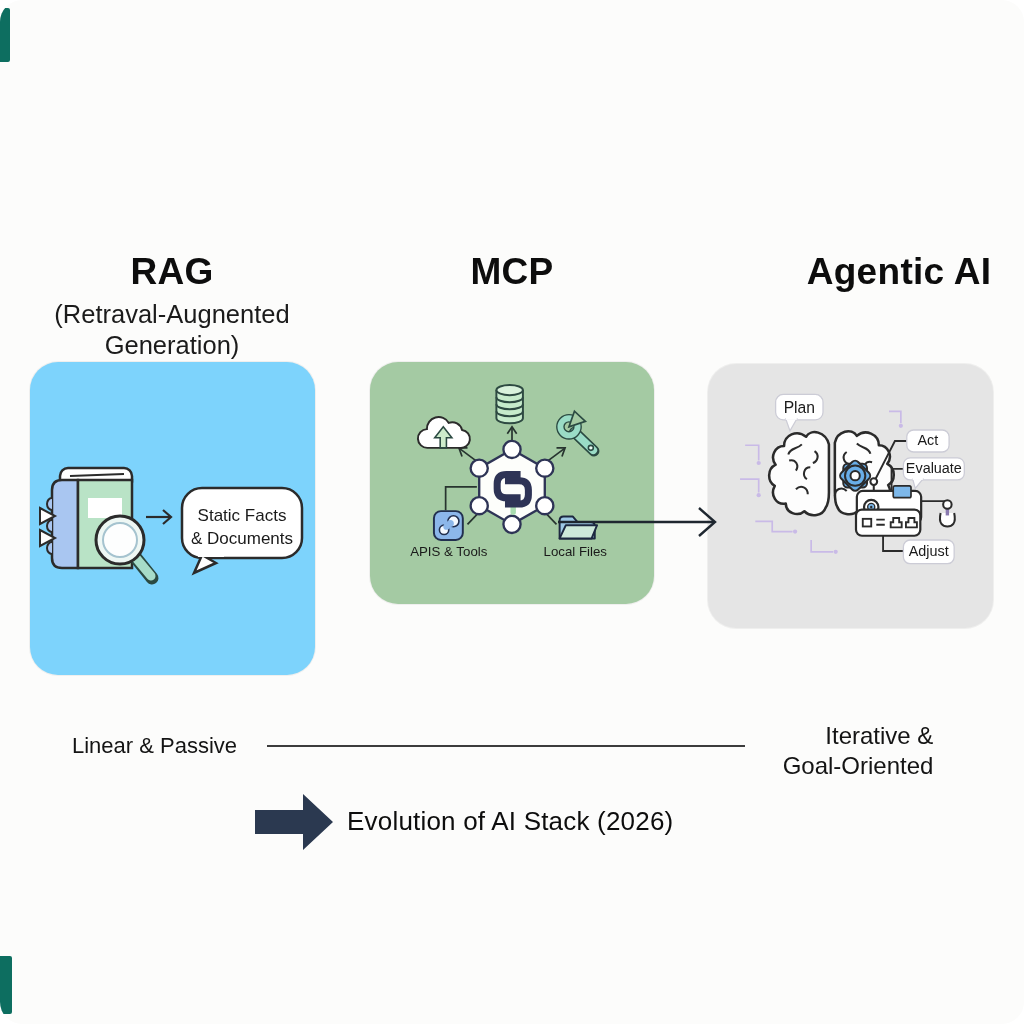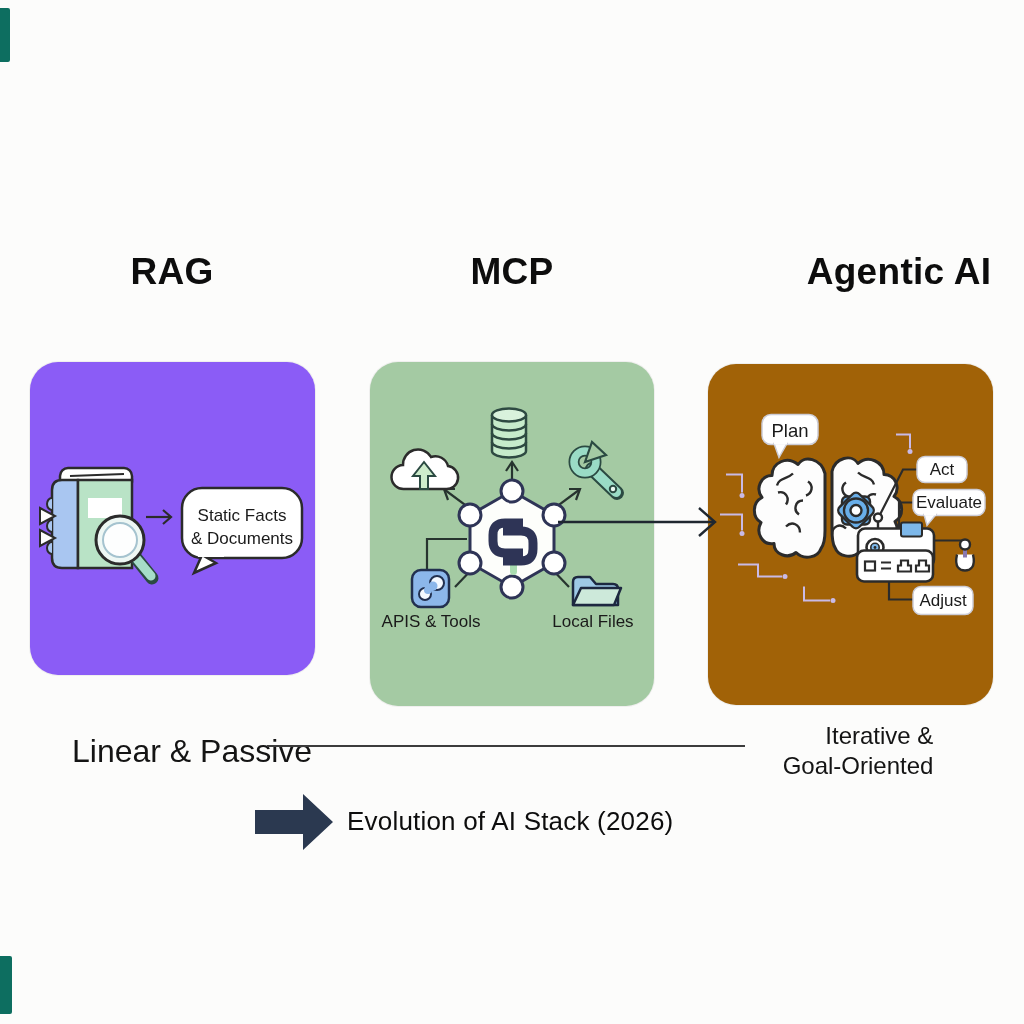--- a/index.html
+++ b/index.html
@@ -1,66 +1,70 @@
 <!DOCTYPE html>
 <html><head>
 <meta charset="utf-8">
 <style>
   html,body{margin:0;padding:0;background:#ffffff;}
   .canvas{
     position:relative;width:1024px;height:1024px;background:#fcfcfb;
-    font-family:"Liberation Sans",sans-serif;overflow:hidden;color:#111;
+    font-family:"Liberation Sans",sans-serif;overflow:hidden;color:#111;border-radius:22px;
   }
   
   .edge-mark{position:absolute;left:0;background:#0d6e60;border-radius:0 2px 2px 0;}
   .edge-mark.top{top:8px;width:10px;height:54px;}
   .edge-mark.bottom{top:956px;width:12px;height:58px;}
 
   
   .col-header{position:absolute;top:253px;transform:translateX(-50%);text-align:center;white-space:nowrap;}
   .col-header.rag{left:172px;}
   .col-header.mcp{left:512px;}
   .col-header.agentic{left:851px;margin-left:48px;}
   .col-title{font-size:37px;font-weight:bold;line-height:38px;color:#0d0d0d;letter-spacing:.3px;}
   .col-sub{margin-top:8px;font-size:25.5px;line-height:31px;color:#1b1b1b;}
 
   
   .box{position:absolute;border-radius:28px;box-shadow:0 0 0 1px rgba(0,0,0,.05);}
-  .box.rag{left:30px;top:362px;width:285px;height:313px;background:#8b5cf6;}
-  .box.mcp{left:370px;top:362px;width:284px;height:344px;background:#a4caa3;}
-  .box.agentic{left:708px;top:364px;width:285px;height:341px;background:#a16207;}
+  .box.rag{left:30px;top:362px;width:285px;height:313px;background:#7dd3fc;}
+  .box.mcp{left:370px;top:362px;width:284px;height:242px;background:#a4caa3;}
+  .box.agentic{left:708px;top:364px;width:285px;height:264px;background:#e5e5e5;}
   .box svg{position:absolute;left:0;top:0;width:100%;height:100%;}
 
   .overlay-svg{position:absolute;}
 
   
   text{font-family:"Liberation Sans",sans-serif;fill:#1a1a1a;}
   .bubble-text{font-size:17px;}
   .mcp-label{font-size:17px;}
   .tag-text{font-size:17px;}
   .tag-text.plan{font-size:18.5px;}
 
   
-  .footer-left{position:absolute;left:72px;top:733px;font-size:32px;color:#141414;}
+  .footer-left{position:absolute;left:72px;top:733px;font-size:22px;color:#141414;}
   .footer-line{position:absolute;left:267px;top:745px;width:478px;height:2px;background:#3c3c3c;}
   .footer-right{position:absolute;left:858px;top:721px;transform:translateX(-50%);
     text-align:right;font-size:24px;line-height:30px;color:#141414;white-space:nowrap;}
   .evo-arrow{left:253px;top:792px;width:82px;height:62px;}
   .evo-caption{position:absolute;left:347px;top:806px;font-size:26px;color:#0d0d0d;letter-spacing:.2px;}
 </style>
 </head>
 <body>
 
 <div class="canvas">
 
   <div class="edge-mark top"></div>
   <div class="edge-mark bottom"></div>
 
   <div class="col-header rag">
     <div class="col-title">RAG</div>
+    <div class="col-sub">
+      <div>(Retraval-Augnented</div>
+      <div>Generation)</div>
+    </div>
   </div>
   <div class="col-header mcp">
     <div class="col-title">MCP</div>
   </div>
   <div class="col-header agentic">
     <div class="col-title">Agentic AI</div>
   </div>
 
   <div class="box rag">
     <svg viewBox="0 0 285 313">

